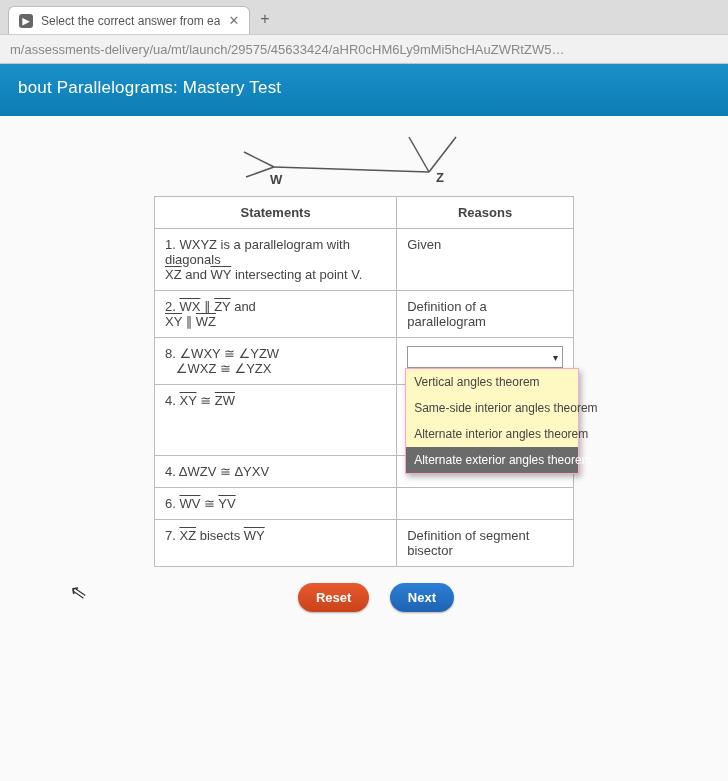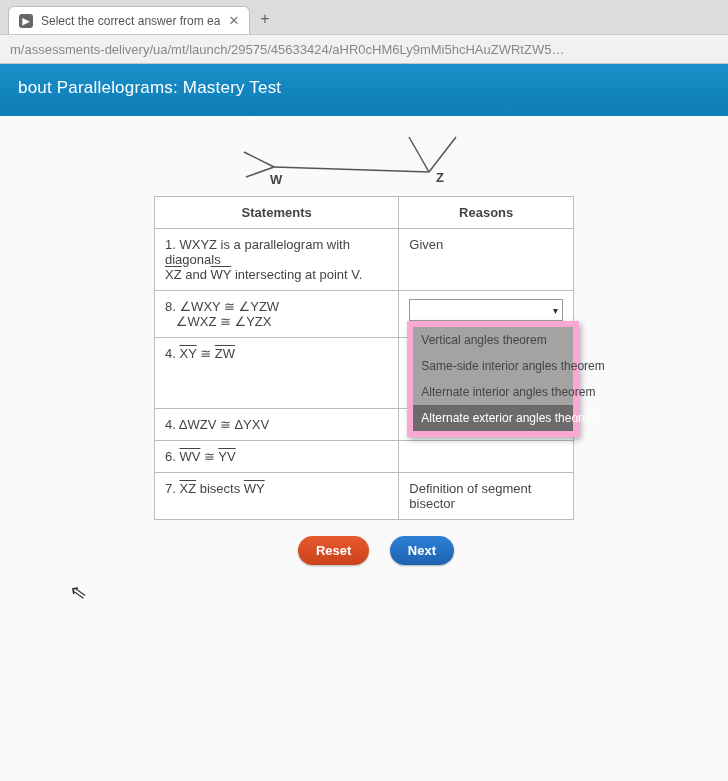--- a/index.html
+++ b/index.html
@@ -14,21 +14,21 @@
   .banner{background:linear-gradient(#1a8fc9,#0d7db5);color:#fff;padding:14px 18px 18px;font-size:17px;letter-spacing:.2px;box-shadow:0 2px 4px rgba(0,0,0,.25);}
   .stage{background:#fafafa;padding:6px 0 14px;height:calc(781px - 34px - 30px - 44px);overflow:auto;}
   .diagram{display:block;margin:0 auto 2px;}
   table.proof{border-collapse:collapse;margin:4px auto 0;width:420px;background:#fff;}
   table.proof th,table.proof td{border:1px solid #bcbcbc;font-size:13px;color:#444;padding:8px 10px;text-align:left;vertical-align:top;}
   table.proof th{text-align:center;font-weight:bold;background:#fff;}
   .ol{text-decoration:overline;}
   .reason-cell{position:relative;}
   .dd-field{border:1px solid #999;background:#fff;height:22px;display:flex;align-items:center;justify-content:flex-end;padding:0 4px;}
   .chev{font-size:10px;color:#333;}
-  .dd-menu{position:absolute;left:8px;right:-6px;top:30px;background:#a3a3a3;border:6px solid #f9a8d4;box-shadow:2px 3px 6px rgba(0,0,0,.3);z-index:5;}
+  .dd-menu{position:absolute;left:8px;right:-6px;top:30px;background:#fef9c3;border:1px solid #f9a8d4;box-shadow:2px 3px 6px rgba(0,0,0,.3);z-index:5;}
   .dd-item{padding:6px 8px;font-size:12px;color:#444;white-space:nowrap;}
   .dd-item.hover{background:#6b6b6b;color:#fff;}
   .under-text{color:#777;font-size:12.5px;padding-top:40px;}
   .btn-row{text-align:center;margin-top:16px;margin-left:24px;}
   .btn{display:inline-block;border:none;border-radius:16px;padding:7px 18px;font-size:13px;font-weight:bold;color:#fff;margin:0 8px;cursor:pointer;box-shadow:0 1px 2px rgba(0,0,0,.3);}
   .btn.reset{background:linear-gradient(#e85a2f,#c9431a);}
   .btn.next{background:linear-gradient(#2c7fd6,#1e63b0);}
   .cursor{position:absolute;left:70px;top:580px;font-size:20px;color:#333;transform:rotate(-10deg);}
 </style>
 </head>
@@ -71,20 +71,27 @@
 
     <tr>
       <td>
         <span>1. WXYZ is a parallelogram with diagonals </span><br>
         <span class="ol">XZ</span><span> and </span><span class="ol">WY</span>
         <span> intersecting at point V.</span>
       </td>
       <td>Given</td>
     </tr>
 
+    <tr>
+      <td>
+        <span>2. </span><span class="ol">WX</span><span> ∥ </span><span class="ol">ZY</span><span> and </span><br>
+        <span class="ol">XY</span><span> ∥ </span><span class="ol">WZ</span>
+      </td>
+      <td>Definition of a parallelogram</td>
+    </tr>
 
     <tr>
       <td>
         <span>8. ∠WXY ≅ ∠YZW</span><br>
         <span style="white-space:pre;">   ∠WXZ ≅ ∠YZX</span>
       </td>
       <td class="reason-cell">
         <div class="dd-field">
           <span class="chev">▾</span>
         </div>

